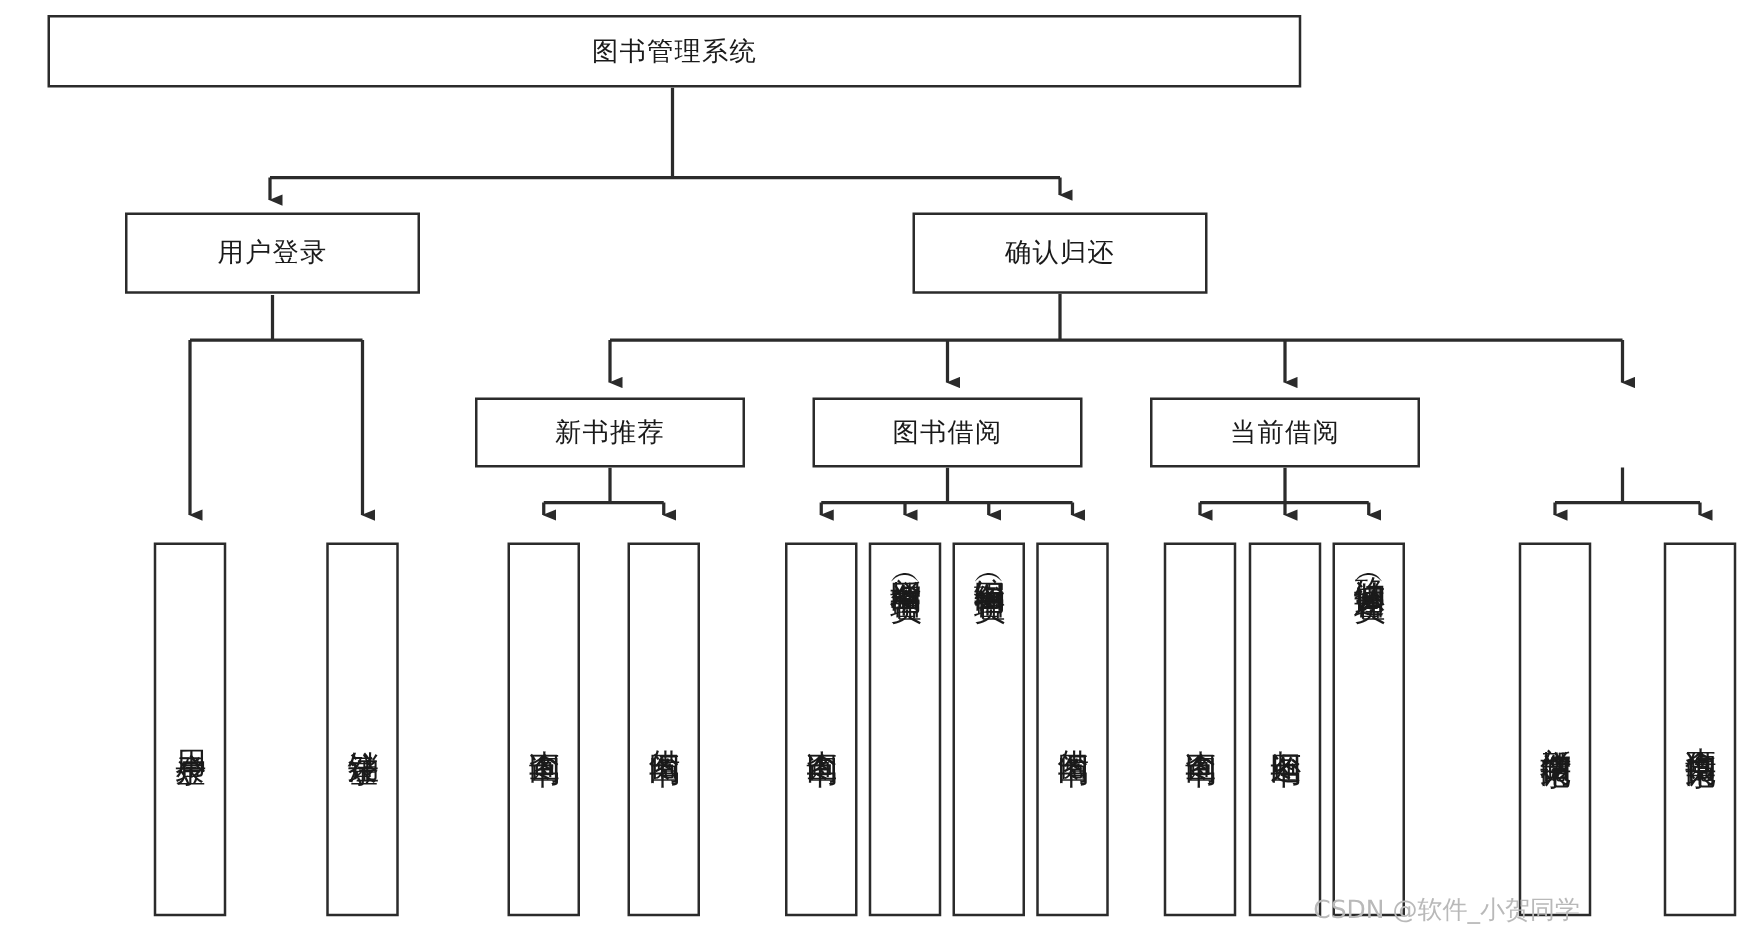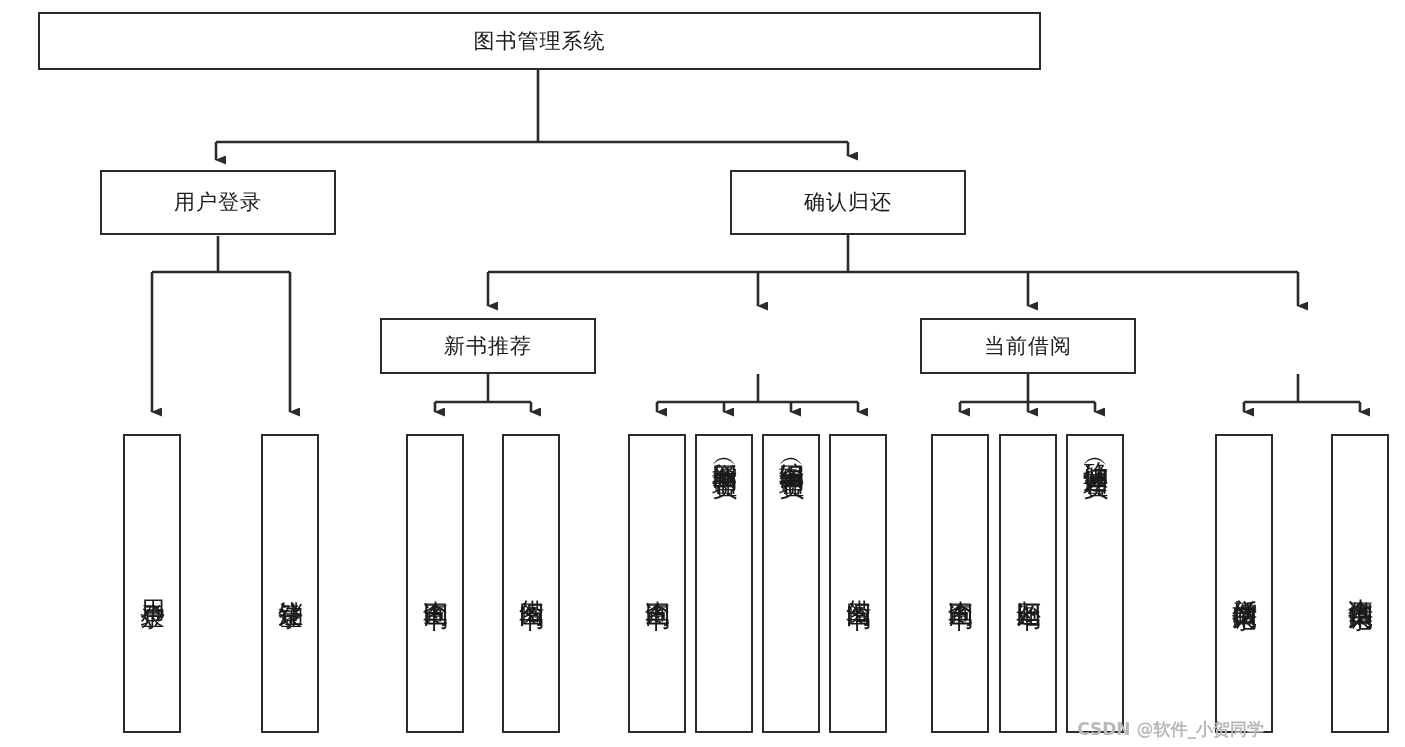--- a/index.html
+++ b/index.html
@@ -68,25 +68,24 @@
     left: 0;
     top: 0;
     width: 1405px;
     height: 747px;
     pointer-events: none;
   }
   #watermark {
     position: absolute;
     right: 8px;
     bottom: 6px;
-    font-size: 17px;
+    font-size: 20px;
     color: #b9b9b9;
     white-space: nowrap;
     font-family: "DejaVu Sans", "Liberation Sans", sans-serif;
-    font-weight: bold;
   }
 </style>
 </head>
 <body>
 
 <div id="diagram-root">
 
   <svg id="link-layer" viewBox="0 0 1405 747" width="1405" height="747" xmlns="http://www.w3.org/2000/svg">
     <defs>
       <marker id="arrowhead" markerWidth="9" markerHeight="11" refX="4.5" refY="10" orient="auto" markerUnits="userSpaceOnUse">
@@ -146,20 +145,23 @@
   </div>
 
   <div class="node-box" style="left:712px; top:170px; width:236px; height:65px;">
     <span class="node-label-h">确认归还</span>
   </div>
 
   <div class="node-box" style="left:362px; top:318px; width:216px; height:56px;">
     <span class="node-label-h">新书推荐</span>
   </div>
 
+  <div class="node-box" style="left:632px; top:318px; width:216px; height:56px;">
+    <span class="node-label-h">图书借阅</span>
+  </div>
 
   <div class="node-box" style="left:902px; top:318px; width:216px; height:56px;align-items:center;">
     <span class="node-label-h">当前借阅</span>
   </div>
 
 
   <div class="leaf-box centered" style="left:105px; top:434px; width:58px; height:299px;">
     <span class="node-label-v">用户登录</span>
   </div>
 

